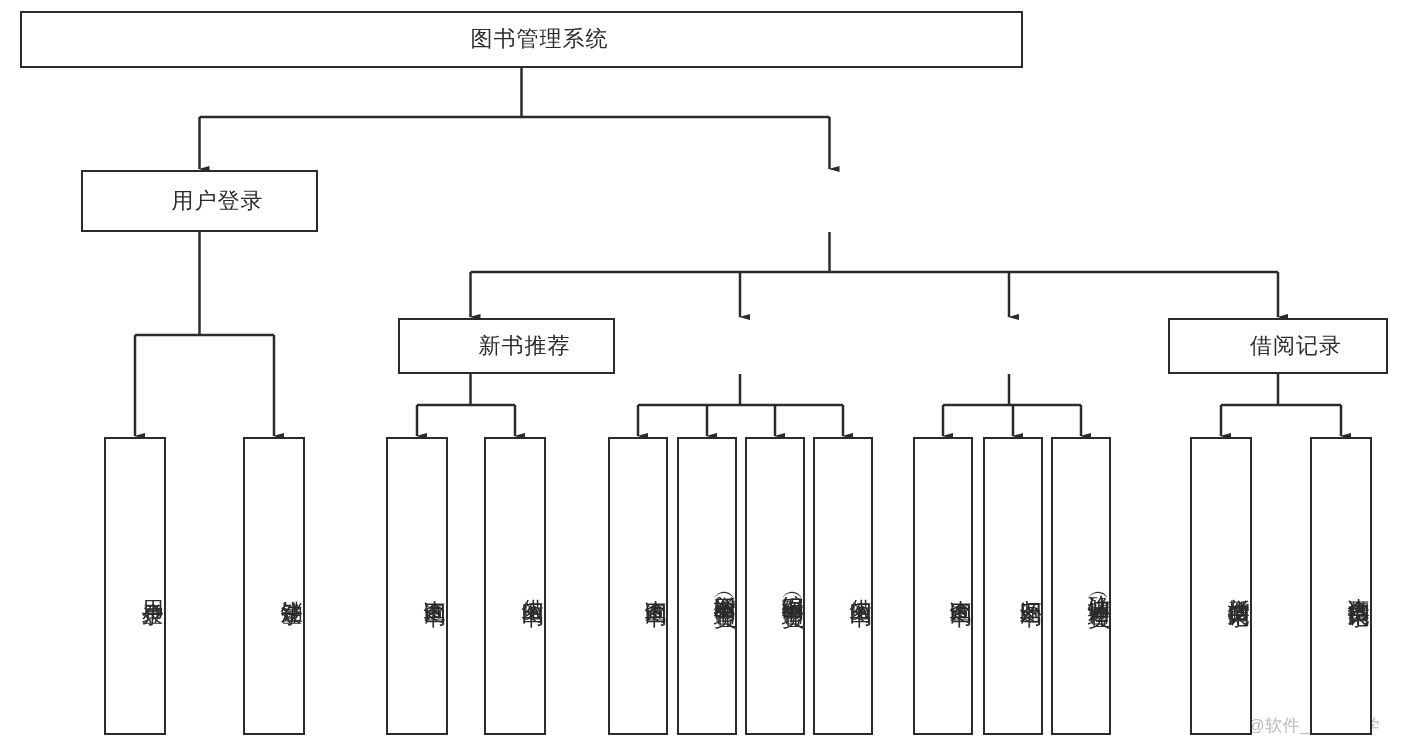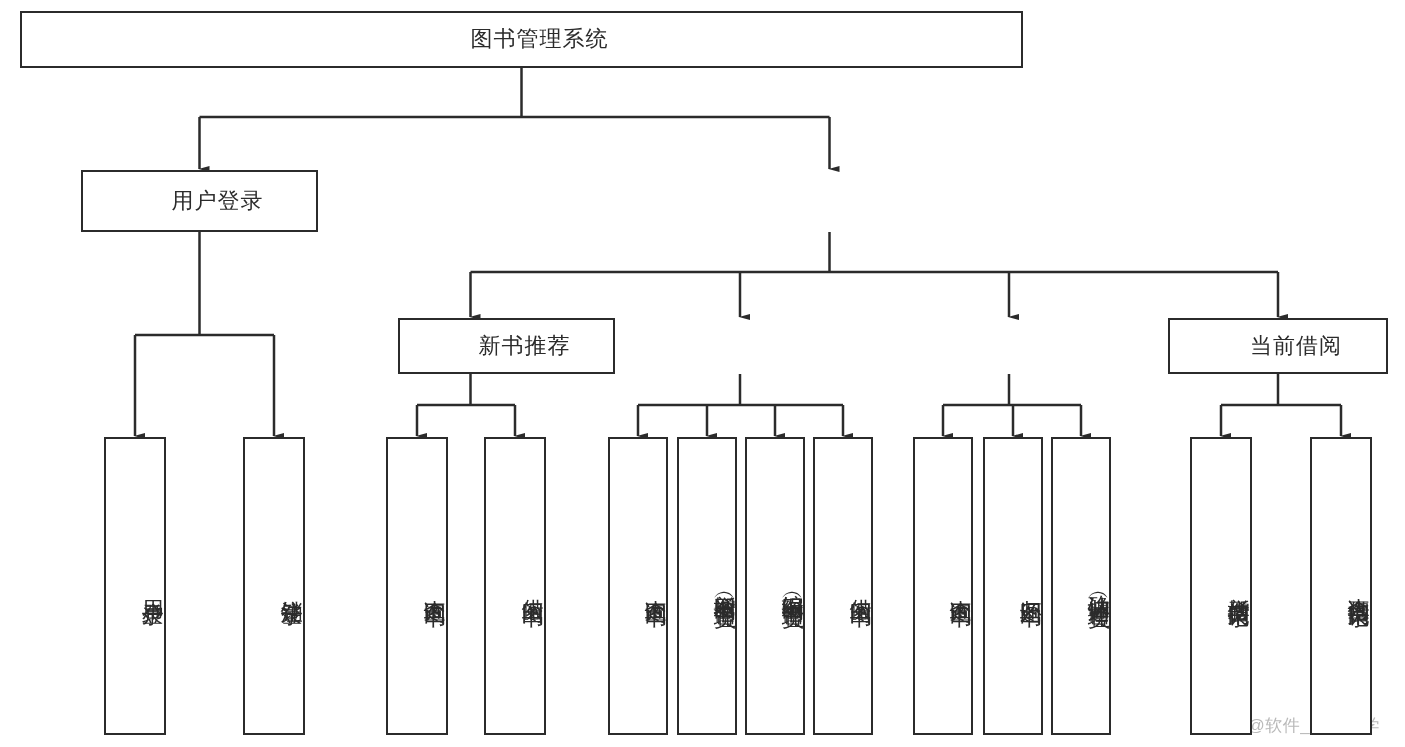--- a/index.html
+++ b/index.html
@@ -116,21 +116,21 @@
 <div class="node horiz" style="left: 20px; top: 11px; width: 1003px; height: 57px;">
       <span class="label">图书管理系统</span>
     </div>
     <div class="node horiz" style="left: 81px; top: 170px; width: 237px; height: 62px;">
       <span class="label">用户登录</span>
     </div>
     <div class="node horiz" style="left: 362px; top: 318px; width: 217px; height: 56px; margin-left: 36px;">
       <span class="label">新书推荐</span>
     </div>
     <div class="node horiz" style="left: 1168px; top: 318px; width: 220px; height: 56px;">
-      <span class="label">当前借阅</span>
+      <span class="label">借阅记录</span>
     </div>
     <div class="node vert" style="left: 104px; top: 437px; width: 62px; height: 298px;">
       <span class="label">用户登录</span>
     </div>
     <div class="node vert" style="left: 243px; top: 437px; width: 62px; height: 298px;">
       <span class="label">注销登录</span>
     </div>
     <div class="node vert" style="left: 386px; top: 437px; width: 62px; height: 298px;">
       <span class="label">查询图书</span>
     </div>

